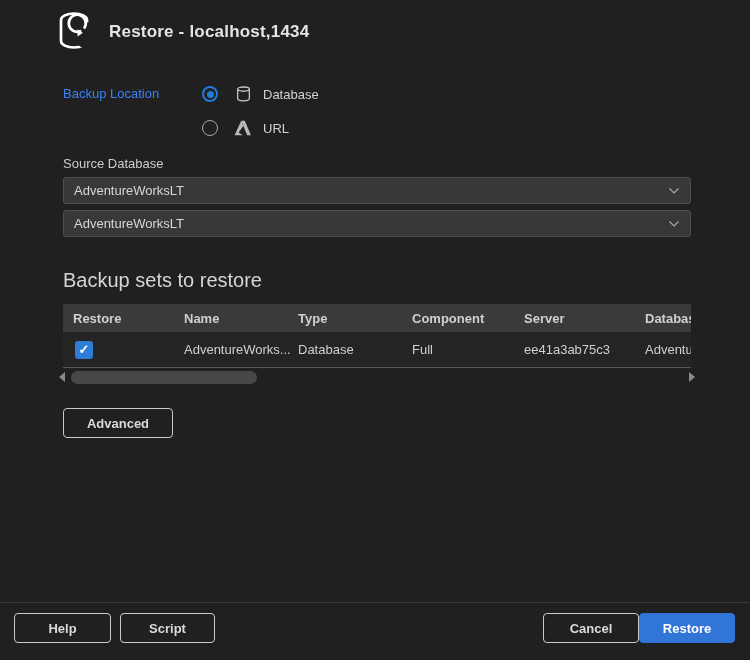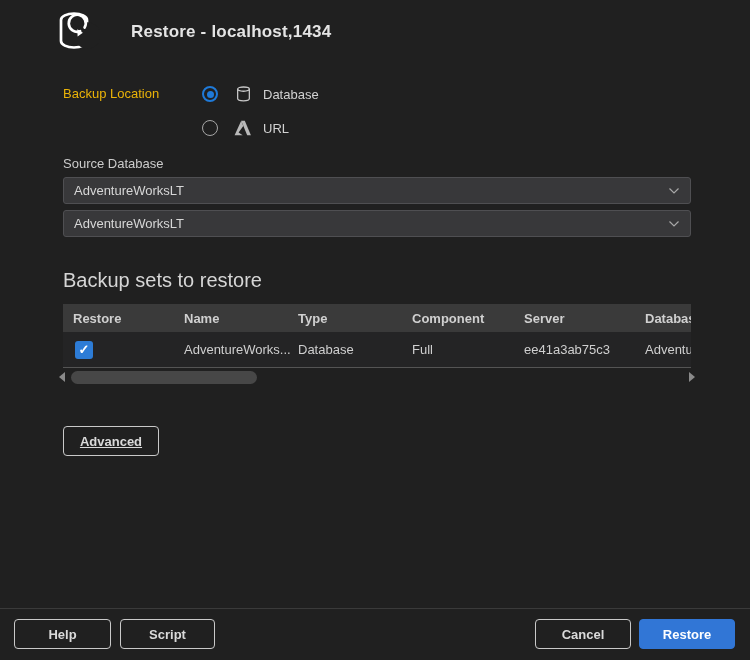--- a/index.html
+++ b/index.html
@@ -3,27 +3,27 @@
 <meta charset="utf-8">
 <style>
   html,body{margin:0;padding:0;}
   body{
     width:750px;height:660px;position:relative;overflow:hidden;
     background:#202020;color:#cccccc;
     font-family:"Liberation Sans", sans-serif;
     font-size:13px;
   }
   
-  .hdr{display:flex;align-items:center;gap:28px;padding:8px 0 0 57px;height:48px;}
+  .hdr{display:flex;align-items:center;gap:6px;padding:8px 0 0 57px;height:48px;}
   .hdr svg{display:block;}
   .hdr-title{font-size:17px;font-weight:600;color:#e4e4e4;letter-spacing:.2px;}
   
   .content{margin-left:63px;width:628px;}
   .bl-row{display:flex;margin-top:21px;}
-  .bl-label{width:139px;padding-top:9px;color:#eab308;}
+  .bl-label{width:139px;padding-top:9px;color:#3b82f6;}
   .radio-group{display:flex;flex-direction:column;}
   .radio-row{display:flex;align-items:center;height:34px;cursor:default;}
   .radio{width:16px;height:16px;border-radius:50%;box-sizing:border-box;flex:0 0 auto;}
   .radio.sel{border:2px solid #1f7ad8;position:relative;}
   .radio.sel::after{content:"";position:absolute;left:2.5px;top:2.5px;width:7px;height:7px;border-radius:50%;background:#1f7ad8;}
   .radio.unsel{border:1px solid #a6a6a6;}
   .radio-ic{width:20px;display:flex;justify-content:center;margin-left:15px;}
   .radio-lbl{margin-left:10px;color:#d2d2d2;}
   
   .sec-label{margin-top:11px;color:#cccccc;}
@@ -53,27 +53,27 @@
   .sc-btn{width:10px;height:14px;display:flex;align-items:center;justify-content:center;cursor:pointer;}
   .tri-l{width:0;height:0;border-top:5px solid transparent;border-bottom:5px solid transparent;border-right:6px solid #8a8a8a;}
   .tri-r{width:0;height:0;border-top:5px solid transparent;border-bottom:5px solid transparent;border-left:6px solid #8a8a8a;}
   .sc-track{flex:1;height:14px;position:relative;}
   .sc-thumb{position:absolute;left:4px;top:0.5px;width:186px;height:13px;background:#474747;border-radius:7px;cursor:pointer;}
   
   .btn{box-sizing:border-box;height:30px;border-radius:4px;display:inline-flex;
        align-items:center;justify-content:center;font-weight:600;font-size:13px;
        cursor:pointer;background:transparent;border:1px solid #c9c9c9;color:#dadada;}
   .btn.primary{background:#3176d6;border:1px solid #3176d6;color:#ffffff;}
-  .adv-btn{margin-top:42px;width:96px;text-decoration:underline;}
+  .adv-btn{margin-top:24px;width:110px;}
   
-  .footer{position:absolute;left:0;bottom:0;width:750px;height:51px;
+  .footer{position:absolute;left:0;bottom:6px;width:750px;height:51px;
           border-top:1px solid #3a3a3a;background:#202020;
           display:flex;align-items:flex-start;justify-content:space-between;}
   .f-left{margin:10px 0 0 14px;display:flex;gap:9px;}
-  .f-right{margin:10px 15px 0 0;display:flex;gap:8px;}
+  .f-right{margin:10px 15px 0 0;display:flex;}
   .w97{width:97px;} .w96{width:96px;} .w95{width:95px;}
 </style>
 </head>
 <body>
 
 <div>
 
   <div class="hdr">
     <span>
       <svg width="46" height="44" viewBox="0 0 46 44">

